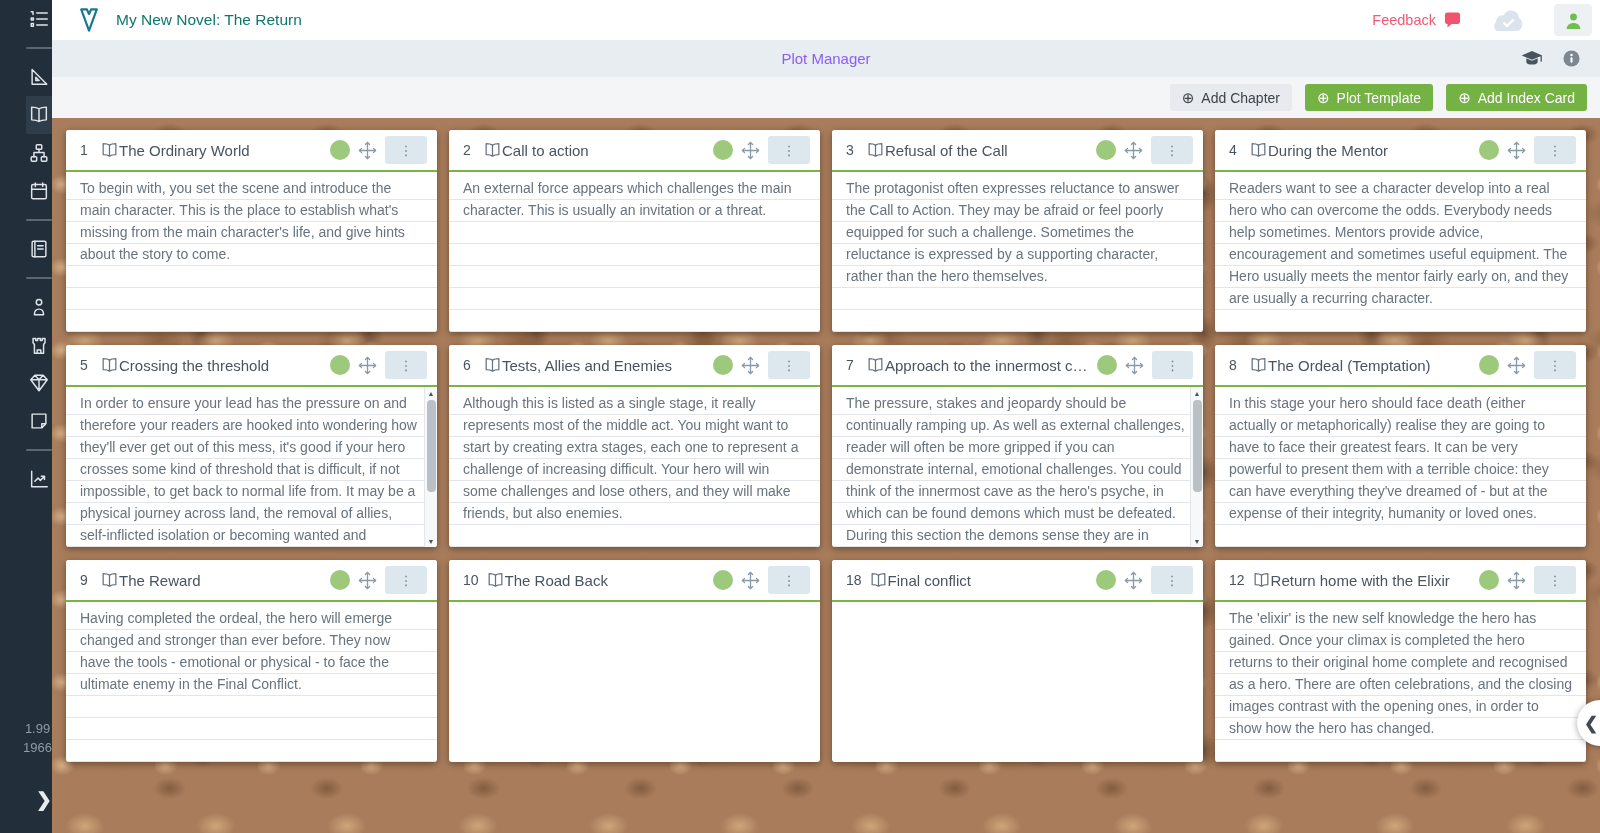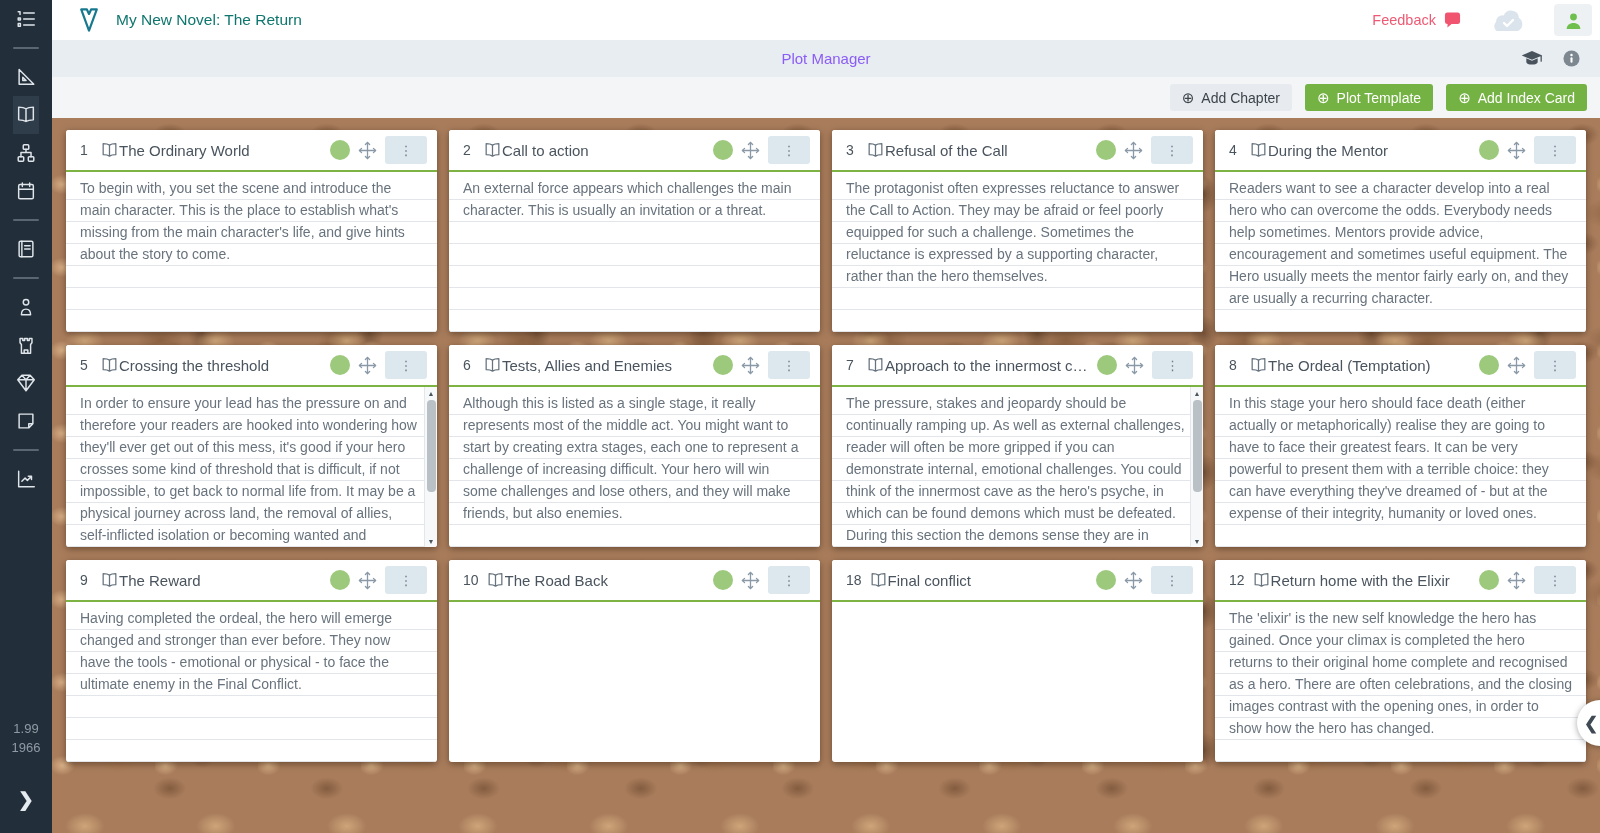--- a/index.html
+++ b/index.html
@@ -3,21 +3,21 @@
 <meta charset="utf-8">
 <style>
   html,body{margin:0;padding:0;width:1600px;height:833px;overflow:hidden;
     font-family:"Liberation Sans",sans-serif;background:#fff;}
   *{box-sizing:border-box;}
 
   .app{display:flex;width:1600px;height:833px;}
 
   
   .sidebar{width:52px;min-width:52px;height:100%;background:#222e39;display:flex;
-    flex-direction:column;align-items:center;color:#dfe5ea;position:relative;z-index:5;}
+    flex-direction:column;align-items:flex-end;color:#dfe5ea;position:relative;z-index:5;}
   .sb-item{height:38px;display:flex;align-items:center;justify-content:center;cursor:pointer;}
   .sb-item.active{background:#2f3d4a;}
   .sb-item svg{width:22px;height:22px;display:block;}
   .sb-divider{height:2px;width:26px;background:#5a6672;margin:9px auto;border-radius:1px;}
   .sb-footer{margin-top:auto;text-align:center;color:#8f9aa5;font-size:13px;line-height:19px;margin-bottom:22px;}
   .sb-expand{height:40px;display:flex;align-items:center;justify-content:center;
     color:#e6ebef;font-size:19px;cursor:pointer;margin-bottom:14px;font-weight:bold;}
 
   
   .main{flex:1;display:flex;flex-direction:column;min-width:0;}

